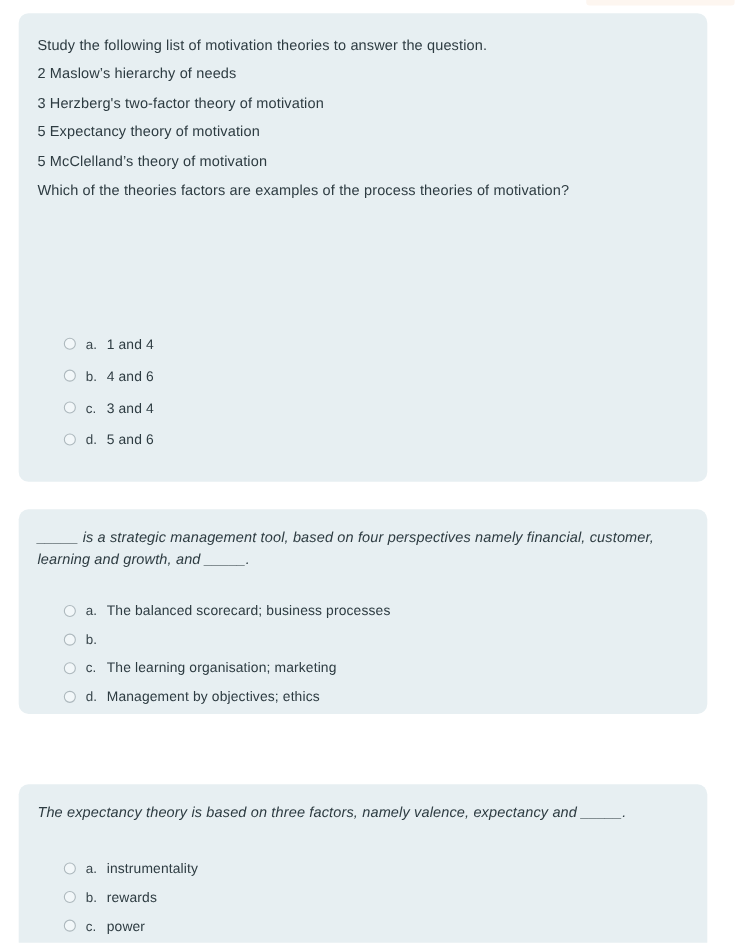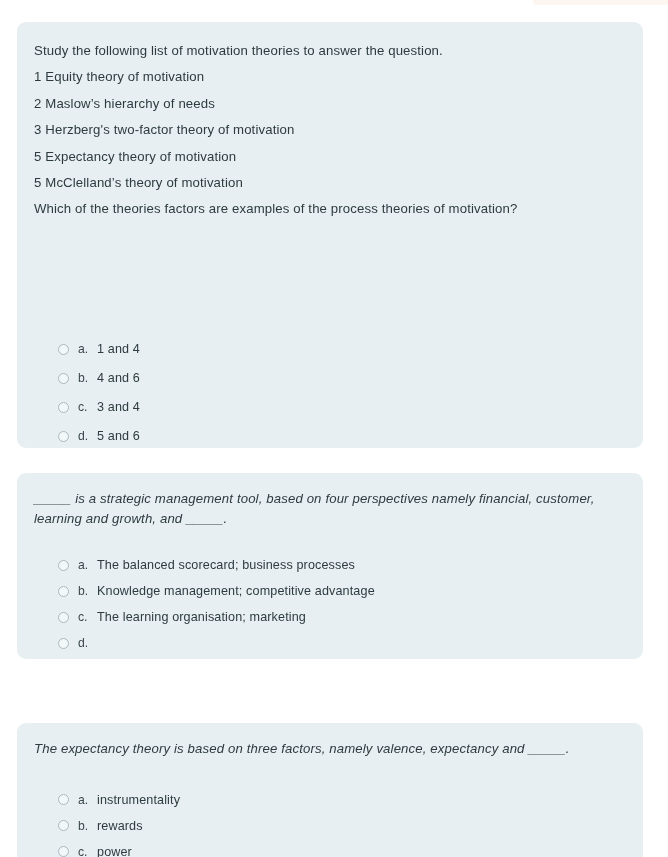--- a/index.html
+++ b/index.html
@@ -22,21 +22,21 @@
     top: 0;
     left: 533px;
     width: 135px;
     height: 5px;
     background: #fdf6f0;
     border-radius: 0 0 3px 3px;
   }
 
   .page {
     position: absolute;
-    top: 14px;
+    top: 4px;
     left: 0;
     width: 668px;
     height: 676px;
   }
 
   .q-card {
     position: absolute;
     left: 17px;
     width: 626px;
     background: #e7eff2;
@@ -116,21 +116,20 @@
 </head>
 <body>
 
 <div class="top-strip"></div>
 
 <div class="page">
 
   <div class="q-card" id="card-0">
     <div class="q-stem">
       <div class="stem-line">Study the following list of motivation theories to answer the question.</div>
-      <div class="stem-line">1 Equity theory of motivation</div>
       <div class="stem-line">2 Maslow’s hierarchy of needs</div>
       <div class="stem-line">3 Herzberg's two-factor theory of motivation</div>
       <div class="stem-line">5 Expectancy theory of motivation</div>
       <div class="stem-line">5 McClelland’s theory of motivation</div>
       <div class="stem-line">Which of the theories factors are examples of the process theories of motivation?</div>
     </div>
     <div class="options">
       <div class="option-row">
         <span class="radio"></span>
         <span class="opt-letter">a.</span>
@@ -160,30 +159,30 @@
     </div>
     <div class="options">
       <div class="option-row">
         <span class="radio"></span>
         <span class="opt-letter">a.</span>
         <span class="opt-text">The balanced scorecard; business processes</span>
       </div>
       <div class="option-row">
         <span class="radio"></span>
         <span class="opt-letter">b.</span>
-        <span class="opt-text">Knowledge management; competitive advantage</span>
       </div>
       <div class="option-row">
         <span class="radio"></span>
         <span class="opt-letter">c.</span>
         <span class="opt-text">The learning organisation; marketing</span>
       </div>
       <div class="option-row">
         <span class="radio"></span>
         <span class="opt-letter">d.</span>
+        <span class="opt-text">Management by objectives; ethics</span>
       </div>
     </div>
   </div>
 
   <div class="q-card" id="card-2">
     <div class="q-stem">
       <div class="stem-para">The expectancy theory is based on three factors, namely valence, expectancy and _____.</div>
     </div>
     <div class="options">
       <div class="option-row">

